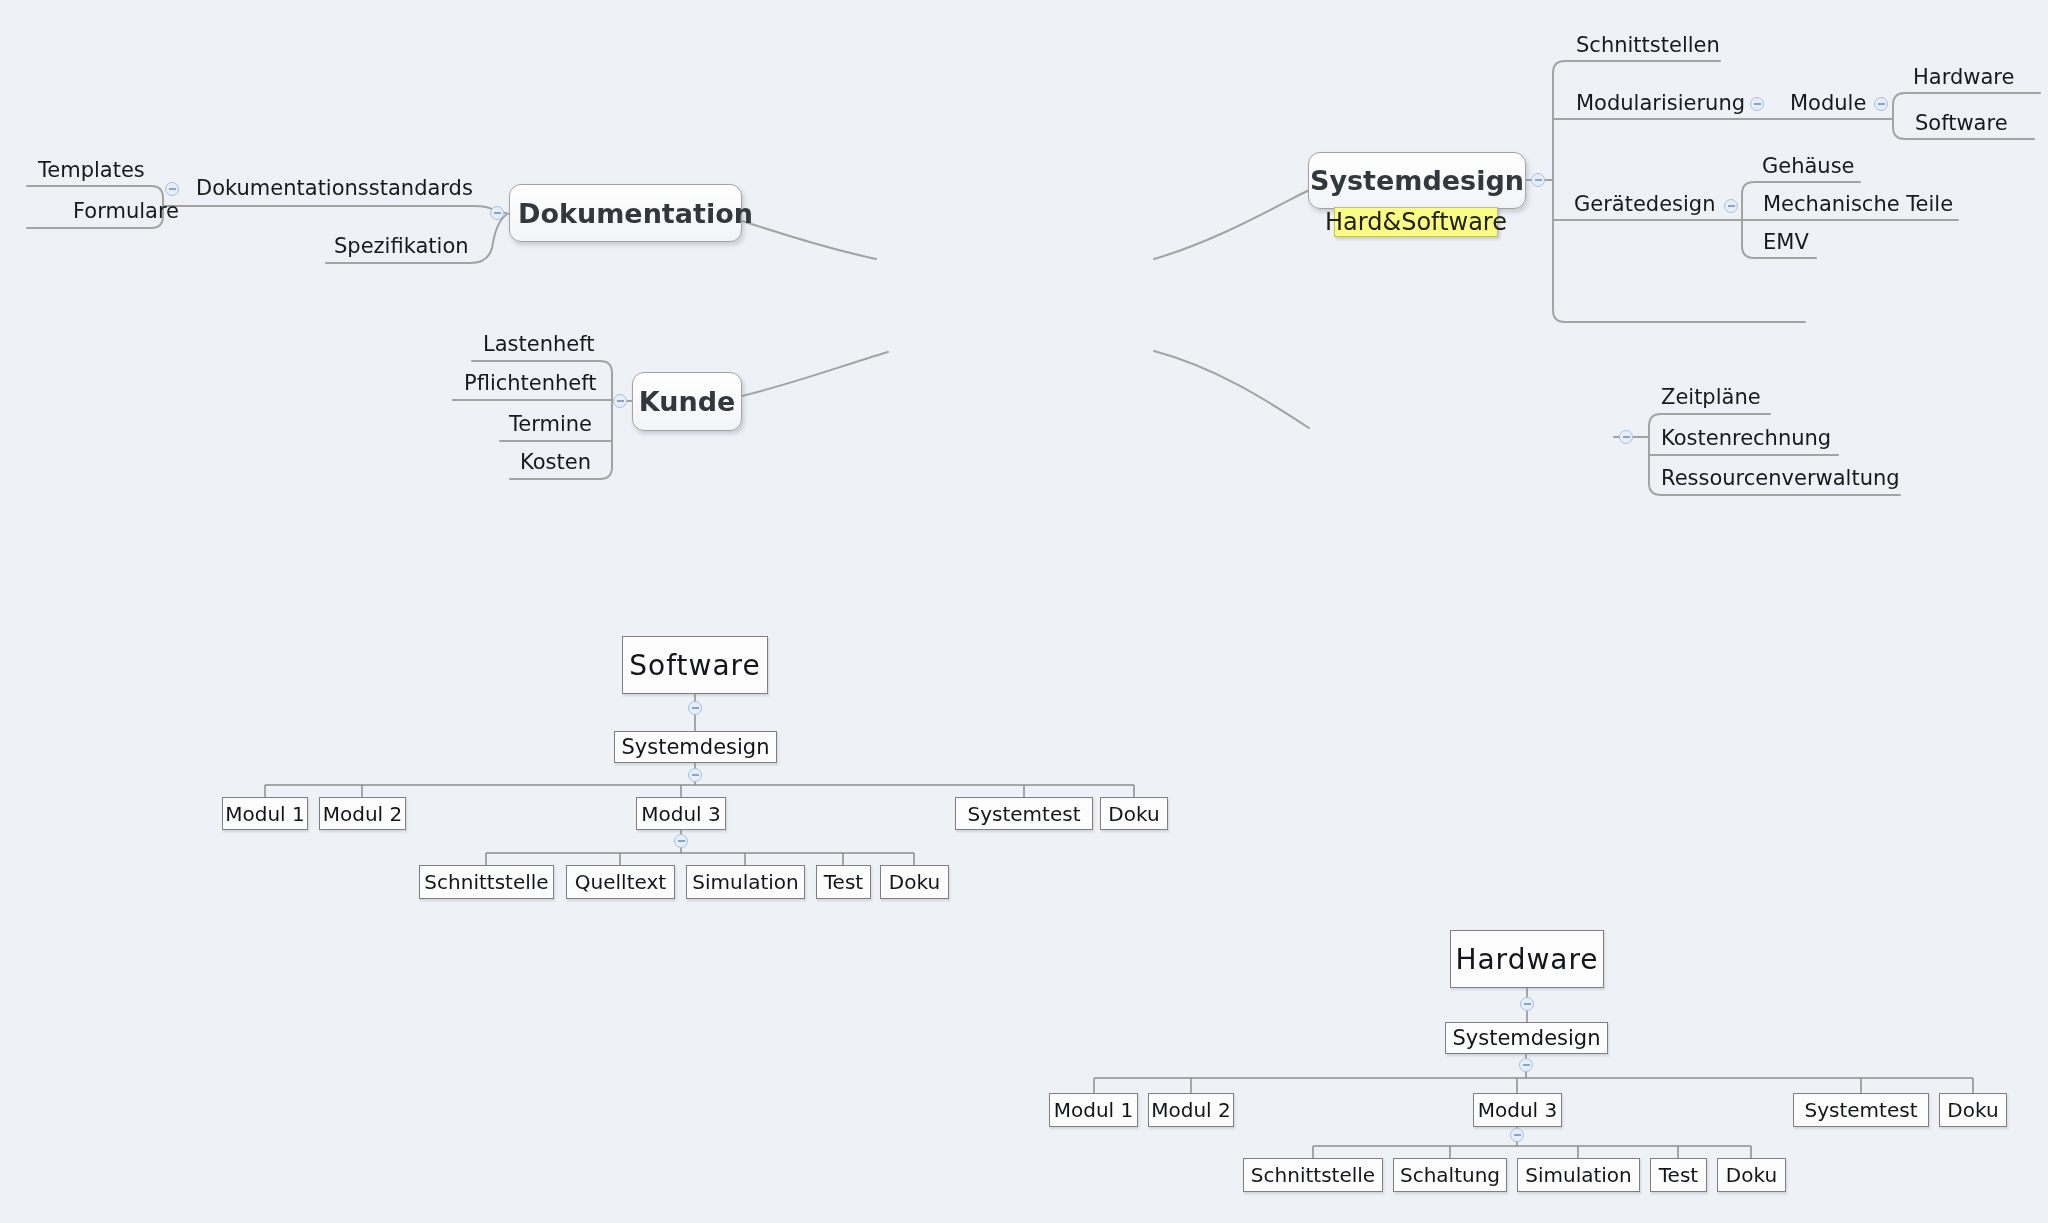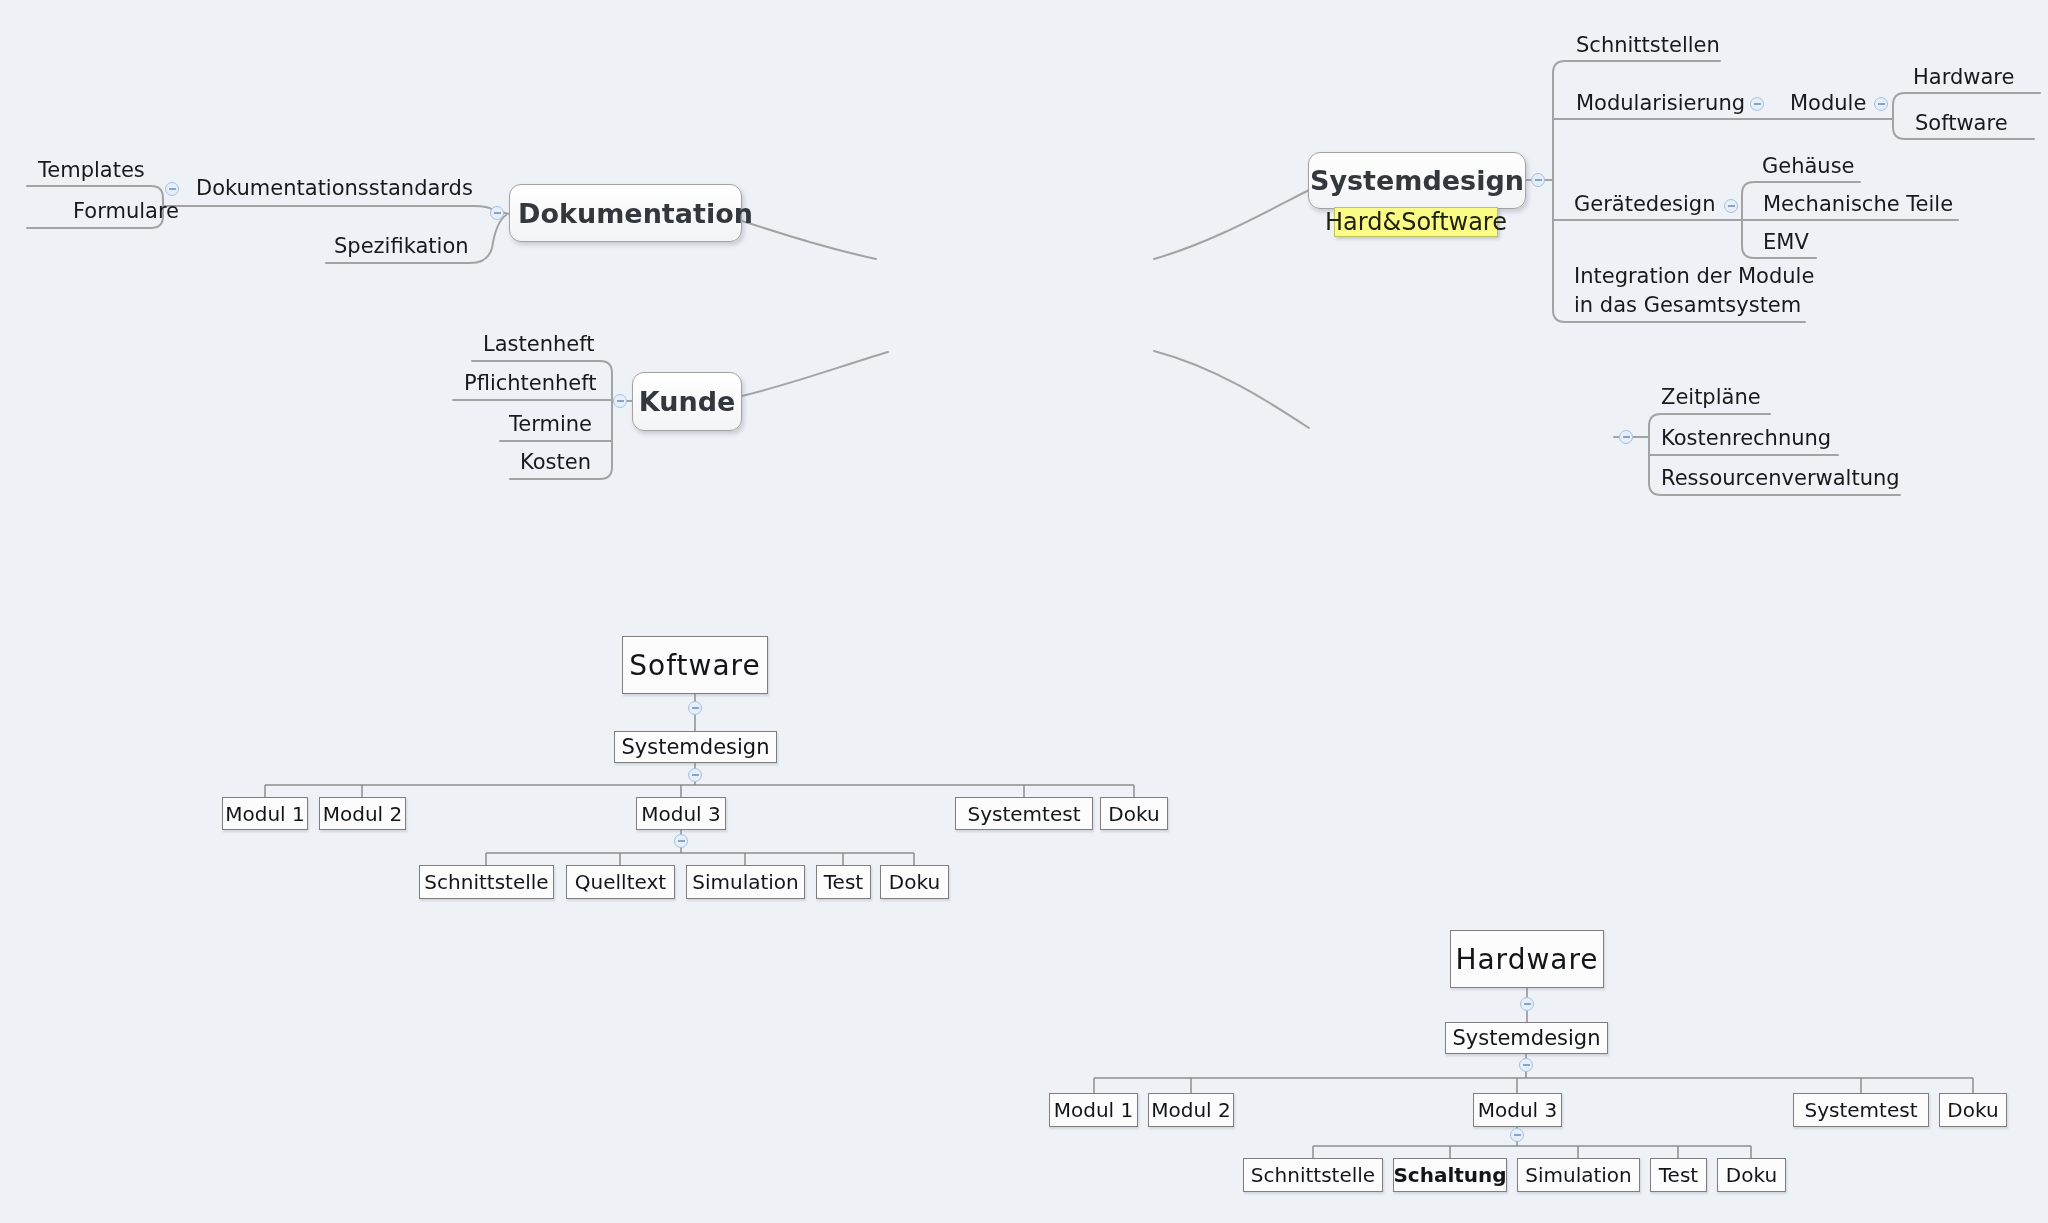--- a/index.html
+++ b/index.html
@@ -141,24 +141,20 @@
   <div class="yellow" style="left:1334px;top:207px;width:164px;height:30px;">Hard&amp;Software</div>
   <div class="mlabel" style="left:1576px;top:31px;text-align:center;">Schnittstellen</div>
   <div class="mlabel" style="left:1576px;top:89px;">Modularisierung</div>
   <div class="mlabel" style="left:1790px;top:89px;">Module</div>
   <div class="mlabel" style="left:1913px;top:63px;">Hardware</div>
   <div class="mlabel" style="left:1915px;top:109px;">Software</div>
   <div class="mlabel" style="left:1574px;top:190px;">Gerätedesign</div>
   <div class="mlabel" style="left:1762px;top:152px;">Gehäuse</div>
   <div class="mlabel" style="left:1763px;top:190px;">Mechanische Teile</div>
   <div class="mlabel" style="left:1763px;top:228px;">EMV</div>
-  <div class="mlabel" style="left:1574px;top:262px;">
-    <div>Integration der Module</div>
-    <div>in das Gesamtsystem</div>
-  </div>
 
   <div class="mlabel" style="left:1661px;top:383px;">Zeitpläne</div>
   <div class="mlabel" style="left:1661px;top:424px;">Kostenrechnung</div>
   <div class="mlabel" style="left:1661px;top:464px;">Ressourcenverwaltung</div>
 
   <div class="fold" style="left:165px;top:182px;"></div>
   <div class="fold" style="left:490px;top:206px;"></div>
   <div class="fold" style="left:613px;top:394px;"></div>
   <div class="fold" style="left:1531px;top:173px;"></div>
   <div class="fold" style="left:1750px;top:97px;"></div>
@@ -183,21 +179,21 @@
   <div class="fold" style="left:674px;top:834px;"></div>
 
   <div class="obox obox-lg" style="left:1450px;top:930px;width:154px;height:58px;">Hardware</div>
   <div class="obox obox-md" style="left:1445px;top:1022px;width:163px;height:32px;">Systemdesign</div>
   <div class="obox" style="left:1049px;top:1093px;width:89px;height:34px;">Modul 1</div>
   <div class="obox" style="left:1148px;top:1093px;width:86px;height:34px;">Modul 2</div>
   <div class="obox" style="left:1473px;top:1093px;width:89px;height:34px;">Modul 3</div>
   <div class="obox" style="left:1793px;top:1093px;width:136px;height:34px;">Systemtest</div>
   <div class="obox" style="left:1939px;top:1093px;width:68px;height:34px;">Doku</div>
   <div class="obox" style="left:1243px;top:1158px;width:140px;height:34px;">Schnittstelle</div>
-  <div class="obox" style="left:1393px;top:1158px;width:114px;height:34px;font-weight:bold;">Schaltung</div>
+  <div class="obox" style="left:1393px;top:1158px;width:114px;height:34px;">Schaltung</div>
   <div class="obox" style="left:1517px;top:1158px;width:123px;height:34px;">Simulation</div>
   <div class="obox" style="left:1650px;top:1158px;width:57px;height:34px;">Test</div>
   <div class="obox" style="left:1717px;top:1158px;width:69px;height:34px;">Doku</div>
   <div class="fold" style="left:1520px;top:997px;"></div>
   <div class="fold" style="left:1519px;top:1058px;"></div>
   <div class="fold" style="left:1510px;top:1128px;"></div>
 
 </div>
 
 </body></html>

